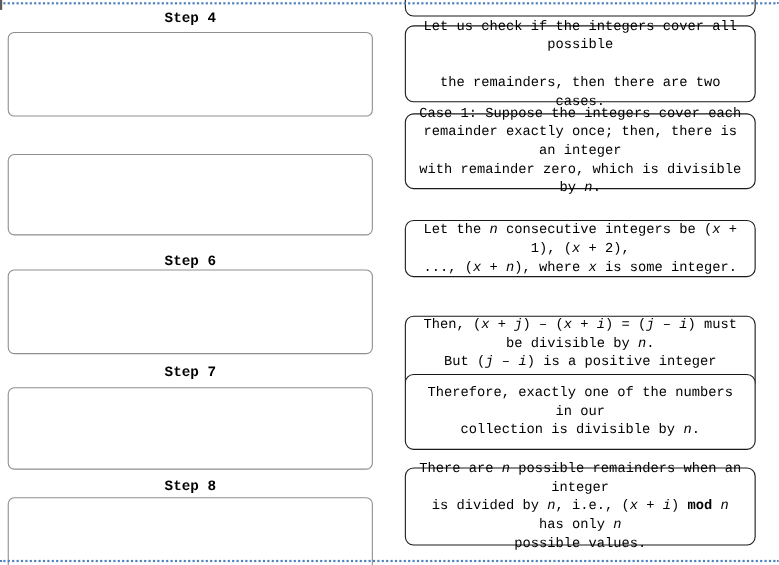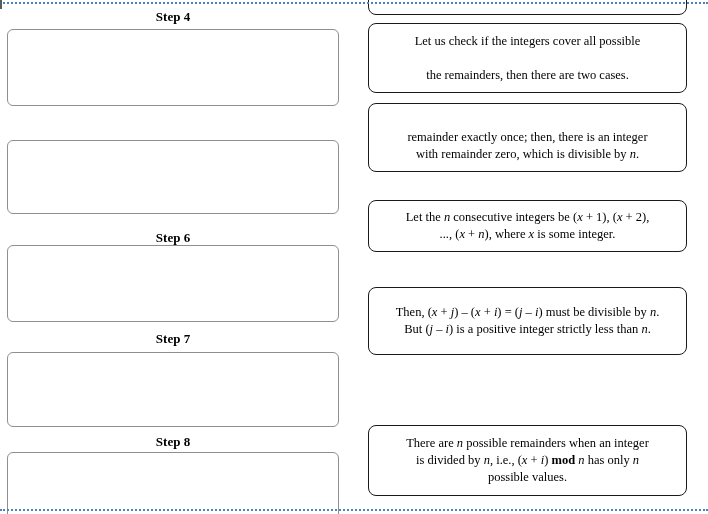--- a/index.html
+++ b/index.html
@@ -2,21 +2,21 @@
 <html style="--dash-color: #4f81bd; --slot-border: #8f8f8f; --card-border: #1a1a1a; --text-color: #000000;"><head>
 <meta charset="utf-8">
 <style>
   html, body { margin: 0; padding: 0; background: #ffffff; }
   .canvas {
     position: relative;
     width: 708px;
     height: 514px;
     overflow: hidden;
     background: #ffffff;
-    font-family: Liberation Serif, serif;
+    font-family: Liberation Mono, monospace;
     color: var(--text-color, #000);
   }
   .dashed-line {
     position: absolute;
     left: 0;
     width: 708px;
     height: 0;
     border-top: 2px dotted var(--dash-color, #4f81bd);
     z-index: 5;
     pointer-events: none;
@@ -106,25 +106,28 @@
   <div class="step-label label-5">Step 8</div>
   <div class="drop-slot slot-5"></div>
 
   <div class="card card-1">
       <div></div>
     </div>
   <div class="card card-2">
       <div><span>Let us check if the integers cover all possible</span><br><br><span>the remainders, then there are two cases.</span></div>
     </div>
   <div class="card card-3">
-      <div><br><span>remainder exactly once; then, there is an integer</span><br><span>with remainder zero, which is divisible by </span><span class="it">n</span><span>.</span></div>
+      <div><span>Case 1: Suppose the integers cover each</span><br><span>remainder exactly once; then, there is an integer</span><br><span>with remainder zero, which is divisible by </span><span class="it">n</span><span>.</span></div>
     </div>
   <div class="card card-4">
       <div><span>Let the </span><span class="it">n</span><span> consecutive integers be (</span><span class="it">x</span><span> + 1), (</span><span class="it">x</span><span> + 2),</span><br><span>..., (</span><span class="it">x</span><span> + </span><span class="it">n</span><span>), where </span><span class="it">x</span><span> is some integer.</span></div>
     </div>
   <div class="card card-5">
       <div><span>Then, (</span><span class="it">x</span><span> + </span><span class="it">j</span><span>) – (</span><span class="it">x</span><span> + </span><span class="it">i</span><span>) = (</span><span class="it">j</span><span> – </span><span class="it">i</span><span>) must be divisible by </span><span class="it">n</span><span>.</span><br><span>But (</span><span class="it">j</span><span> – </span><span class="it">i</span><span>) is a positive integer strictly less than </span><span class="it">n</span><span>.</span></div>
+    </div>
+  <div class="card card-6">
+      <div><span>Therefore, exactly one of the numbers in our</span><br><span>collection is divisible by </span><span class="it">n</span><span>.</span></div>
     </div>
   <div class="card card-7">
       <div><span>There are </span><span class="it">n</span><span> possible remainders when an integer</span><br><span>is divided by </span><span class="it">n</span><span>, i.e., (</span><span class="it">x</span><span> + </span><span class="it">i</span><span>) </span><span class="bd">mod</span><span> </span><span class="it">n</span><span> has only </span><span class="it">n</span><br><span>possible values.</span></div>
     </div>
 
 </div>
 
 </body></html>

